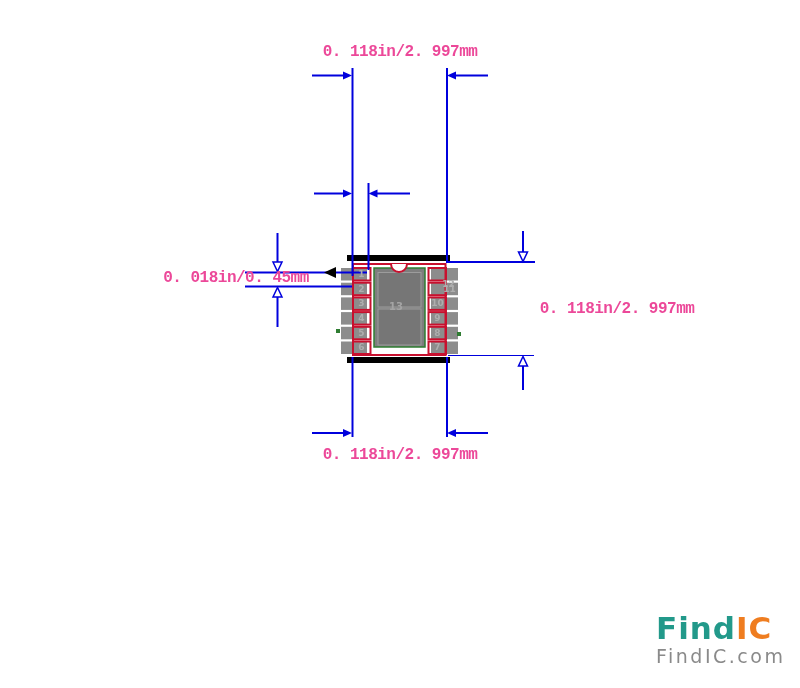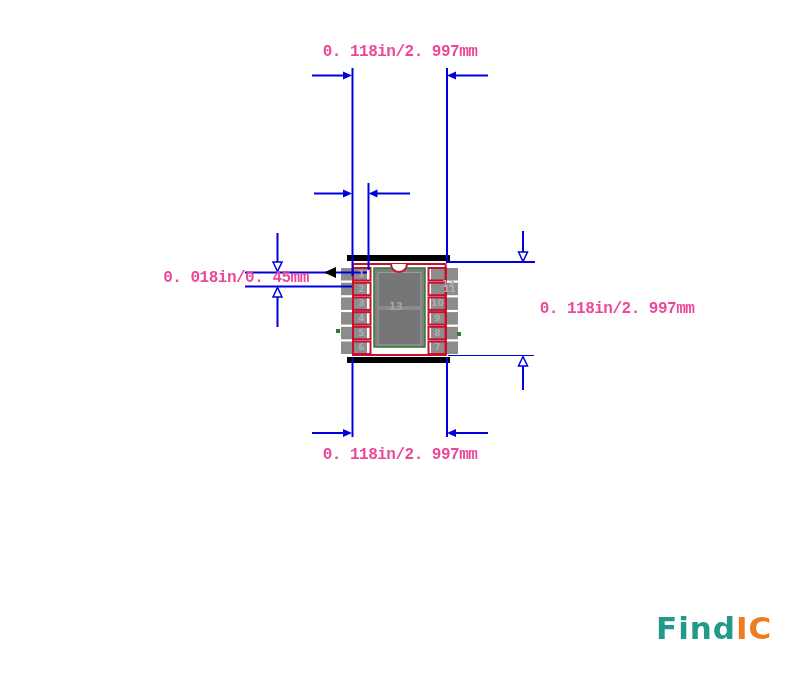--- a/index.html
+++ b/index.html
@@ -145,15 +145,16 @@
   <div class="pin-num" style="left:428.5px;top:284px;width:42px;">11</div>
   <div class="pin-num" style="left:428.5px;top:298px;width:18px;">10</div>
   <div class="pin-num" style="left:428.5px;top:313px;width:18px;">9</div>
   <div class="pin-num" style="left:428.5px;top:328px;width:18px;">8</div>
   <div class="pin-num" style="left:428.5px;top:342px;width:18px;">7</div>
 
   <div class="center-num" style="left:389px;top:301px;width:20px;">13</div>
 
   <div id="logo">
     <div class="brand"><span class="teal">Find</span><span class="orange">IC</span></div>
+    <div class="domain">FindIC.com</div>
   </div>
 
 </div>
 
 </body></html>

